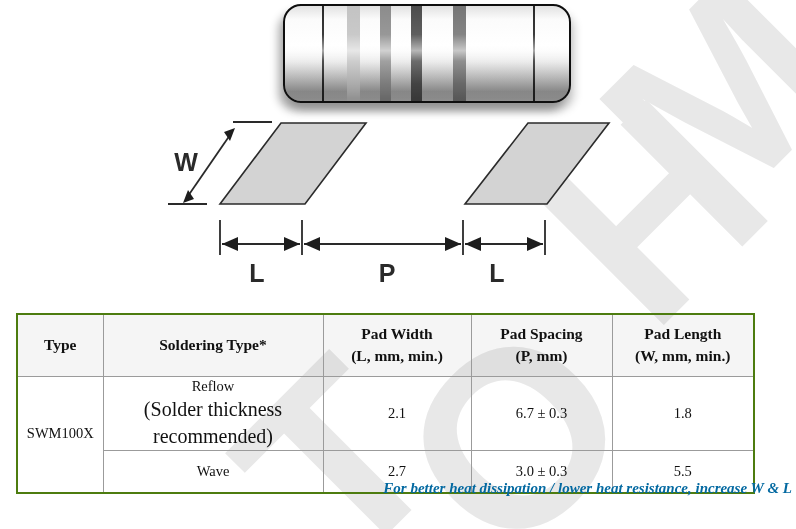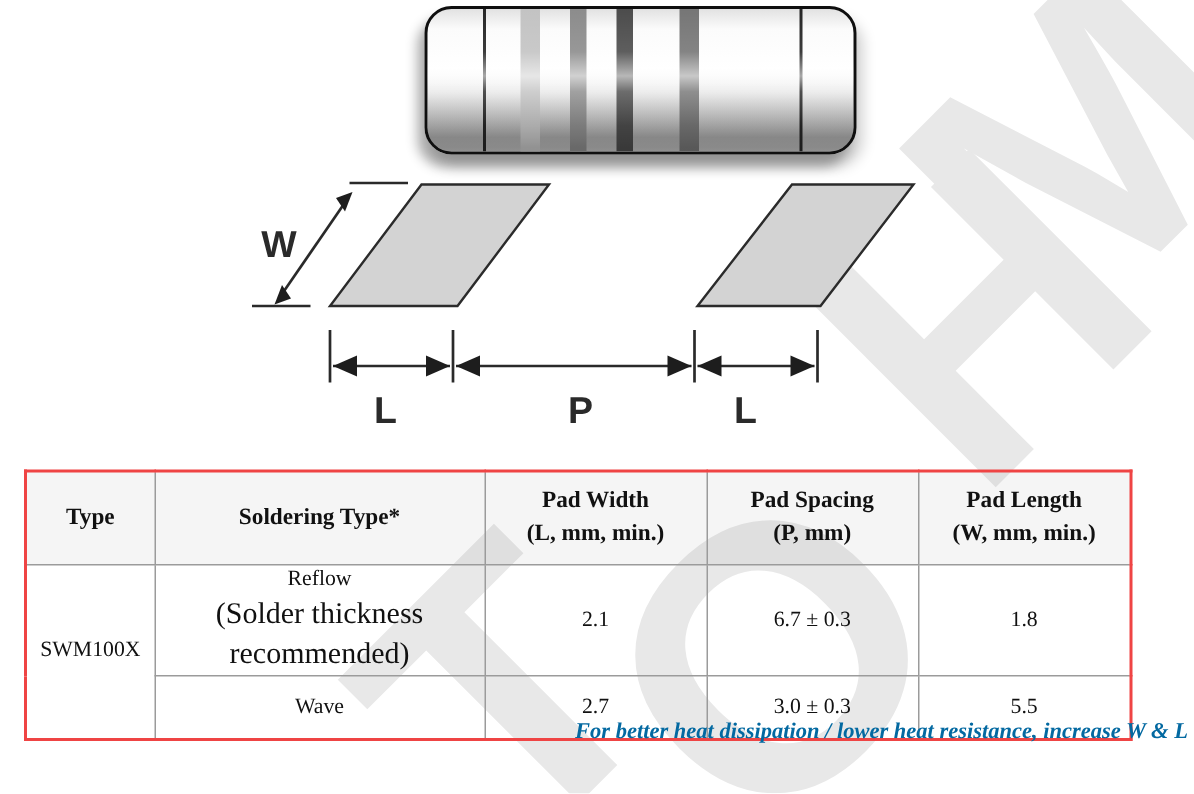--- a/index.html
+++ b/index.html
@@ -48,21 +48,21 @@
   .pads-svg{position:absolute;z-index:2;left:150px;top:105px;}
   .dim-label{
     font-family:"Liberation Sans",sans-serif;font-weight:600;font-size:25px;fill:#2a2a2a;
   }
 
   
   table.spec{
     position:absolute;z-index:1;left:16px;top:313px;width:737px;
     border-collapse:collapse;table-layout:fixed;background:transparent;
   }
-  table.spec{border:2px solid #ef4444;}
+  table.spec{border:2px solid #4d7c0f;}
   table.spec th,table.spec td{
     border:1px solid #9b9b9b;text-align:center;vertical-align:middle;
     padding:0 4px;box-sizing:border-box;
   }
   table.spec th{
     background:rgba(115,115,115,0.07);
     font-weight:bold;font-size:15.5px;line-height:1.45;height:62px;
   }
   table.spec td{font-size:14.5px;line-height:1.35;background:transparent;}
   tr.r1 td{height:56px;} tr.r2 td{height:42px;}

